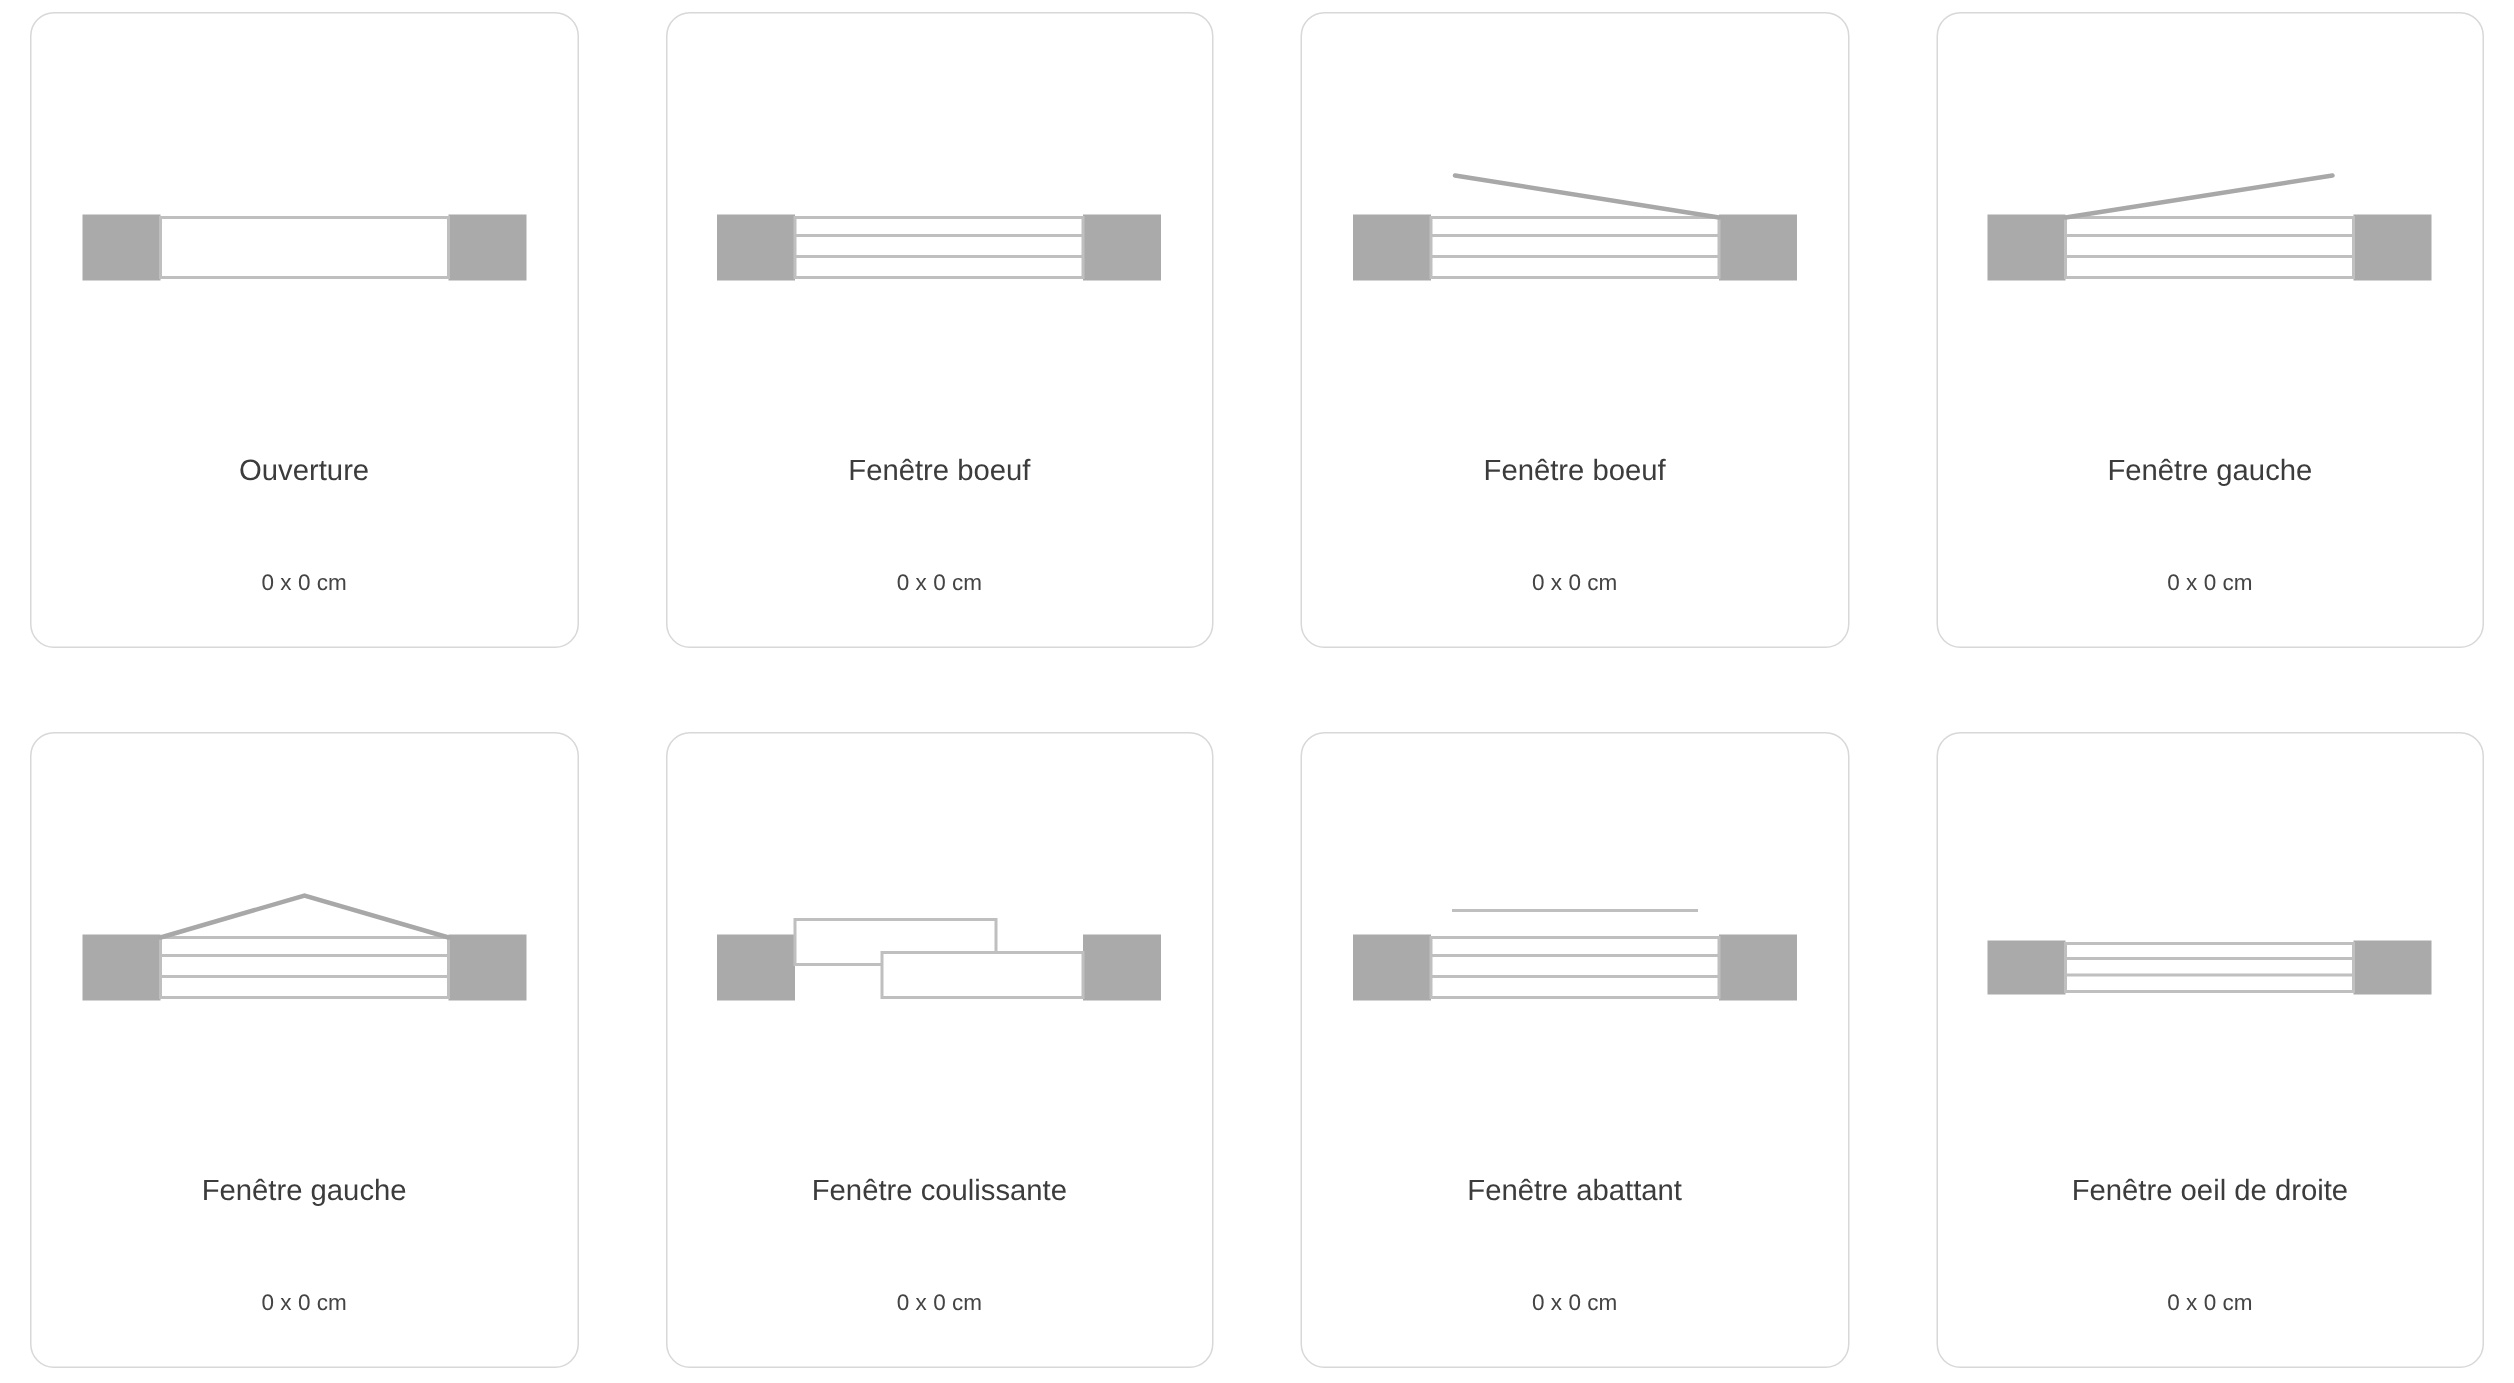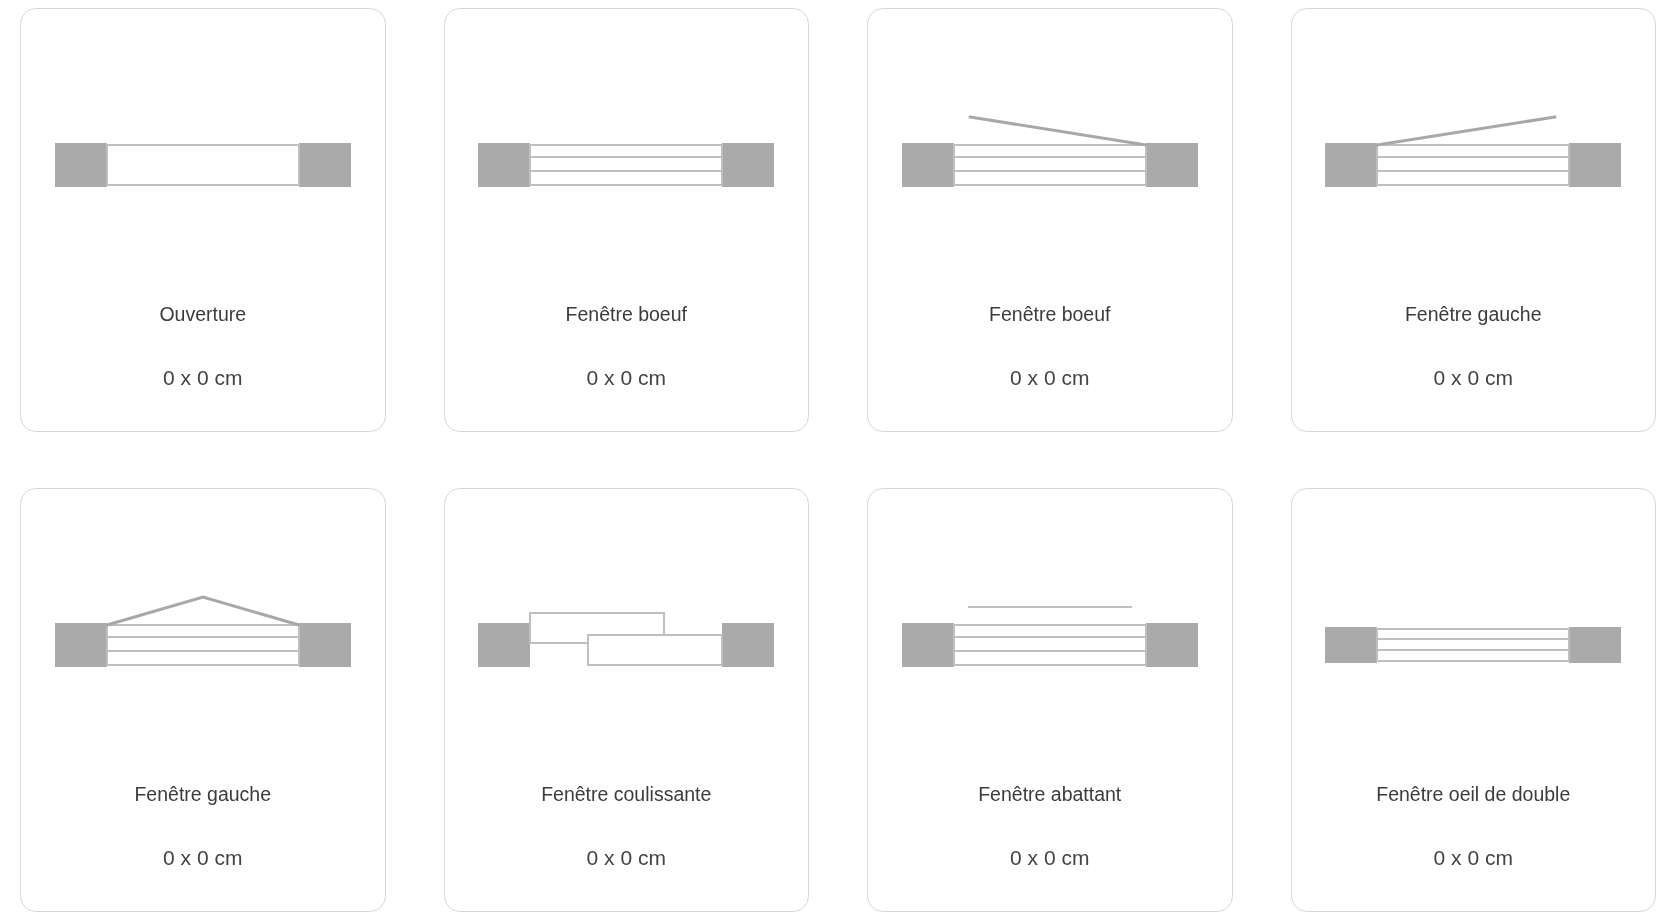--- a/index.html
+++ b/index.html
@@ -52,24 +52,24 @@
 
   .card-title {
     font-size: 19.5px;
     color: #3c3c3c;
     line-height: 1.2;
     text-align: center;
     margin-top: -6px;
   }
 
   .card-size {
-    font-size: 21px;
+    font-size: 15px;
     color: #444444;
     text-align: left;
-    margin-top: 40px;
+    margin-top: 54px;
   }
 
   
   .frame-block { fill: #aaaaaa; }
   .open-line { stroke: #a8a8a8; stroke-width: 3; fill: none; stroke-linecap: round; }
   .thin-line { stroke: #bfbfbf; stroke-width: 2; fill: none; }
 </style>
 </head>
 <body>
 
@@ -177,17 +177,17 @@
   <div class="card">
     <div class="thumb">
       <svg width="300" height="120" viewBox="0 0 300 120" aria-hidden="true">
         <rect class="frame-block" x="2" y="48" width="52" height="36"></rect>
         <rect class="frame-block" x="246" y="48" width="52" height="36"></rect>
         <rect x="54" y="50" width="192" height="32" fill="#ffffff" stroke="#bfbfbf" stroke-width="2"></rect>
         <line class="thin-line" x1="54" y1="60" x2="246" y2="60"></line>
         <line class="thin-line" x1="54" y1="71" x2="246" y2="71"></line>
       </svg>
     </div>
-    <div class="card-title">Fenêtre oeil de double</div>
+    <div class="card-title">Fenêtre oeil de droite</div>
     <div class="card-size">0 x 0 cm</div>
   </div>
 
 </div>
 
 </body></html>

